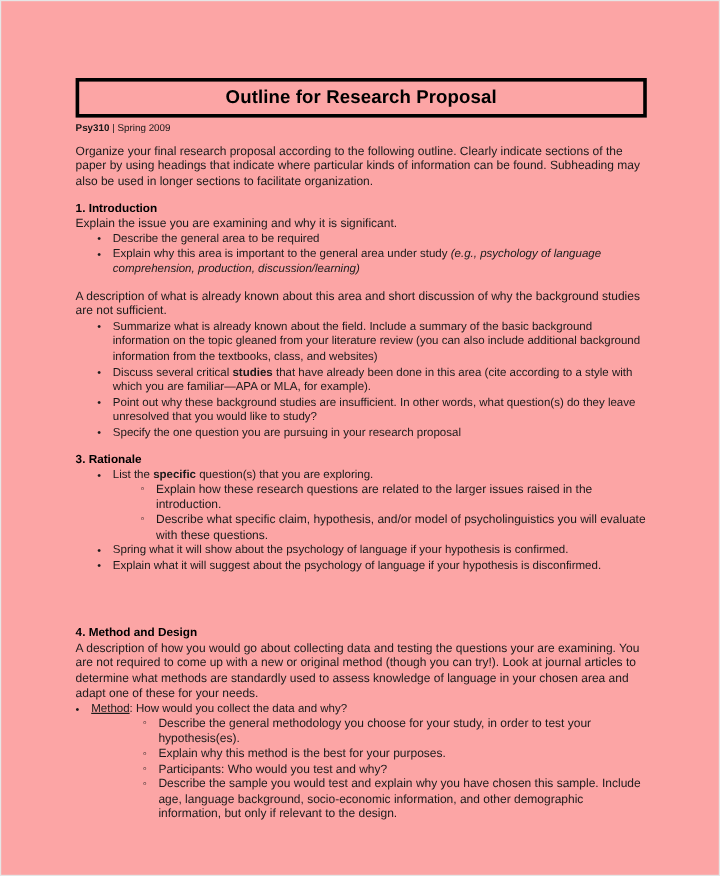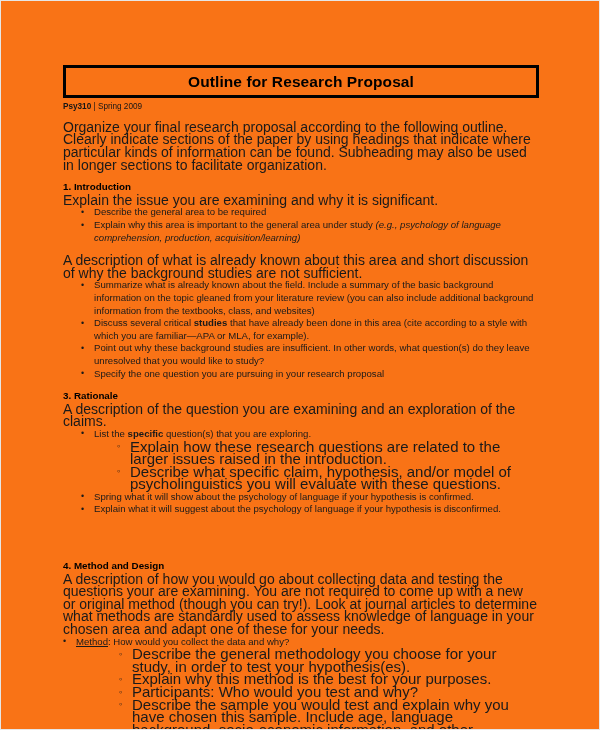--- a/index.html
+++ b/index.html
@@ -11,21 +11,21 @@
     width: 600px;
     height: 730px;
     font-family: "Liberation Sans", sans-serif;
     color: #1a1a1a;
     overflow: hidden;
     position: relative;
   }
   .page {
     position: absolute;
     inset: 0;
-    background: #f97316;
+    background: #fca5a5;
     border: 1px solid #e6e6e6;
     box-sizing: border-box;
     overflow: hidden;
   }
   .content {
     position: absolute;
     left: 62px;
     top: 64px;
     width: 476px;
   }
@@ -54,21 +54,21 @@
     font-size: 8.2px;
     margin-bottom: 9px;
     line-height: 1.2;
     color: #161616;
   }
   .byline .course { font-weight: bold; }
   .byline .term { font-weight: normal; }
 
   
   p.para {
-    font-size: 14px;
+    font-size: 10px;
     line-height: 12.6px;
     margin: 0 0 10px 0;
     color: #1a1a1a;
   }
   p.para.tight { margin-bottom: 0; }
 
   
   h2.section-heading {
     font-size: 9.8px;
     font-weight: bold;
@@ -103,21 +103,21 @@
   
   ul.lvl1.flush { padding-left: 0px; }
 
   ul.lvl2 {
     list-style: none;
     margin: 0;
     padding: 0 0 0 23px;
   }
   ul.lvl2 > li {
     position: relative;
-    font-size: 15px;
+    font-size: 10px;
     line-height: 12.6px;
     padding-left: 13px;
     margin: 0;
   }
   ul.lvl2 > li::before {
     content: "\25E6";
     position: absolute;
     left: 0;
     top: -0.5px;
     font-size: 9.5px;
@@ -144,37 +144,36 @@
       <span class="course">Psy310</span><span>&nbsp;</span><span class="term">| Spring 2009</span>
     </div>
 
     <p class="para">Organize your final research proposal according to the following outline. Clearly indicate sections of the paper by using headings that indicate where particular kinds of information can be found. Subheading may also be used in longer sections to facilitate organization.</p>
 
     <div class="section">
       <h2 class="section-heading">1. Introduction</h2>
       <p class="para tight">Explain the issue you are examining and why it is significant.</p>
       <ul class="lvl1">
         <li><span>Describe the general area to be required</span></li>
-        <li><span>Explain why this area is important to the general area under study </span><em class="it">(e.g., psychology of language comprehension, production, acquisition/learning)</em></li>
+        <li><span>Explain why this area is important to the general area under study </span><em class="it">(e.g., psychology of language comprehension, production, discussion/learning)</em></li>
       </ul>
     </div>
 
     <div class="section">
       <p class="para tight">A description of what is already known about this area and short discussion of why the background studies are not sufficient.</p>
       <ul class="lvl1">
         <li><span>Summarize what is already known about the field. Include a summary of the basic background information on the topic gleaned from your literature review (you can also include additional background information from the textbooks, class, and websites)</span></li>
         <li><span>Discuss several critical </span><strong class="bd">studies</strong><span> that have already been done in this area (cite according to a style with which you are familiar—APA or MLA, for example).</span></li>
         <li><span>Point out why these background studies are insufficient. In other words, what question(s) do they leave unresolved that you would like to study?</span></li>
         <li><span>Specify the one question you are pursuing in your research proposal</span></li>
       </ul>
     </div>
 
     <div class="section">
       <h2 class="section-heading">3. Rationale</h2>
-      <p class="para tight">A description of the question you are examining and an exploration of the claims.</p>
       <ul class="lvl1">
         <li><span>List the </span><strong class="bd">specific</strong><span> question(s) that you are exploring.</span>
           <ul class="lvl2">
             <li><span>Explain how these research questions are related to the larger issues raised in the introduction.</span></li>
             <li><span>Describe what specific claim, hypothesis, and/or model of psycholinguistics you will evaluate with these questions.</span></li>
           </ul>
         </li>
         <li><span>Spring what it will show about the psychology of language if your hypothesis is confirmed.</span></li>
         <li><span>Explain what it will suggest about the psychology of language if your hypothesis is disconfirmed.</span></li>
       </ul>

